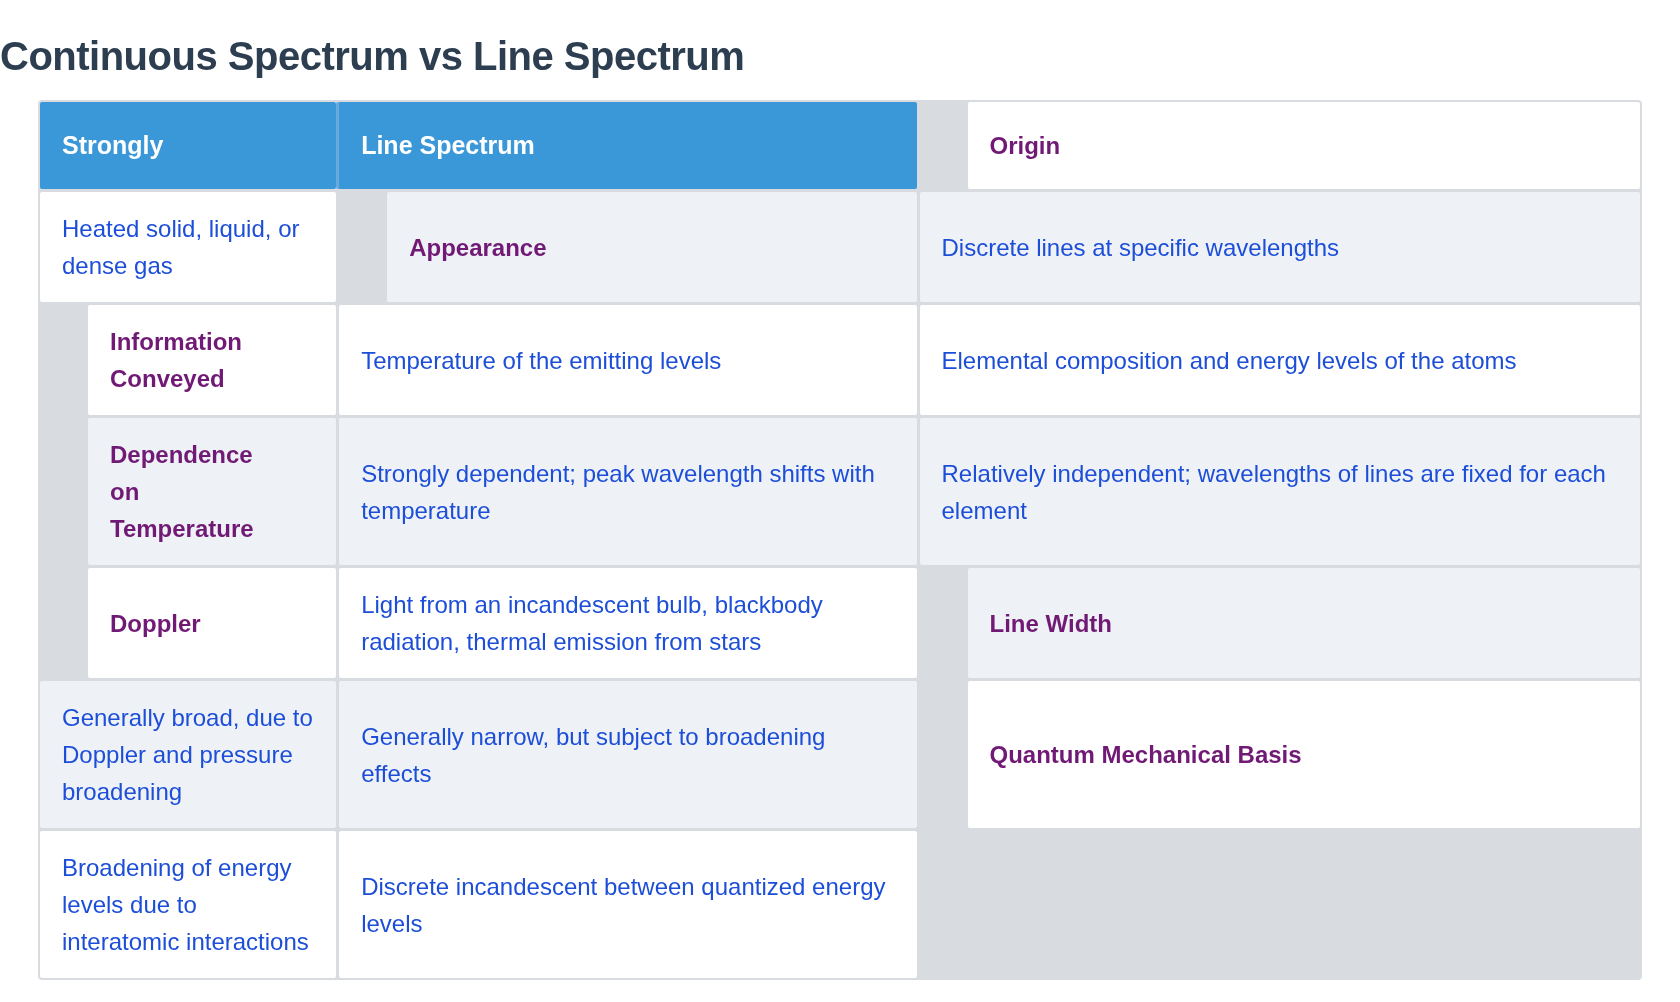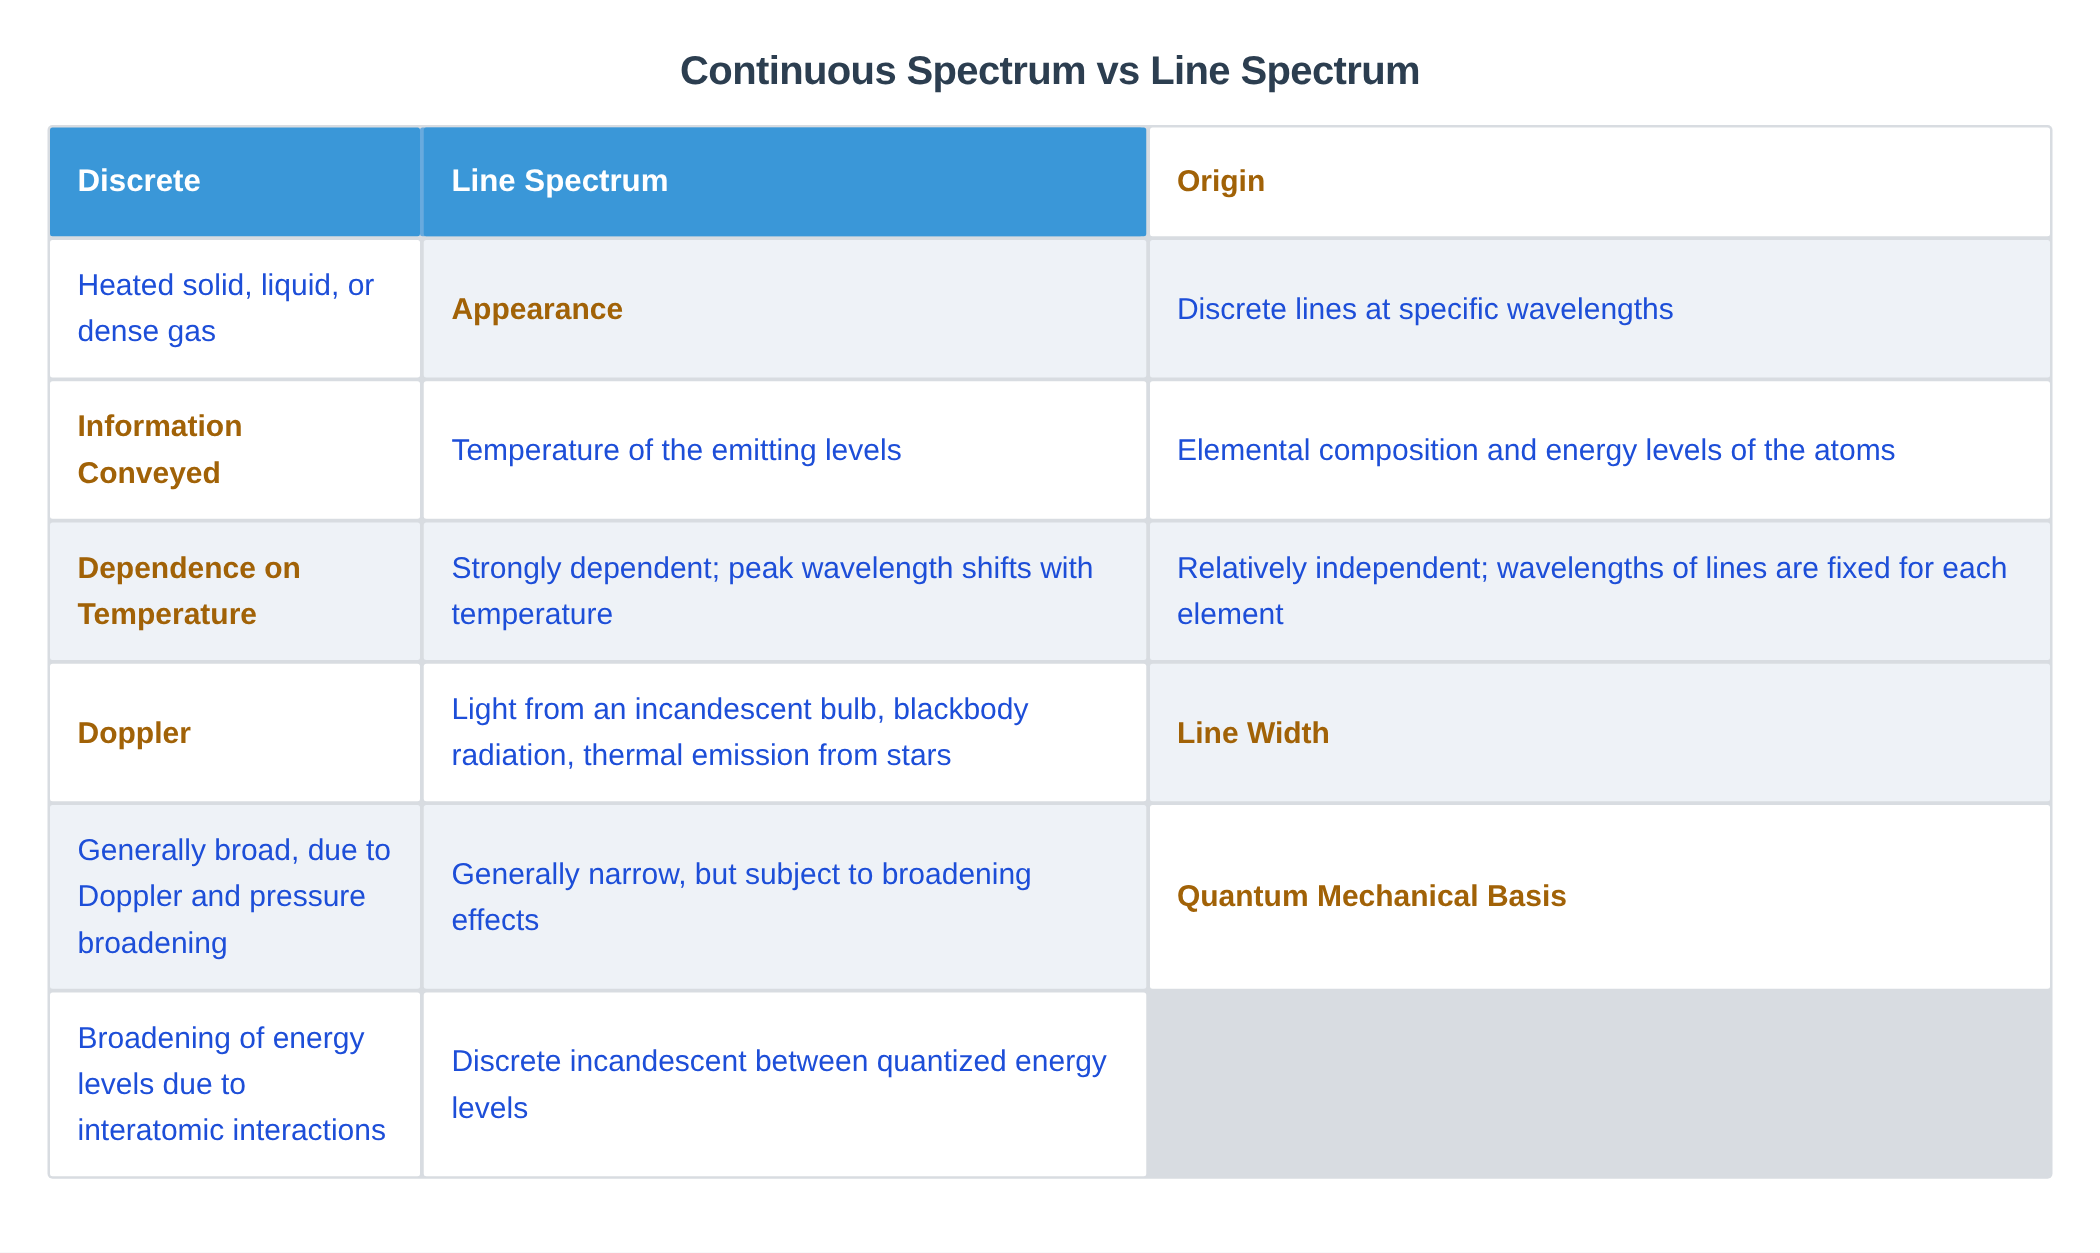--- a/index.html
+++ b/index.html
@@ -17,22 +17,22 @@
     height: 1002px;
     background: #ffffff;
     overflow: hidden;
   }
   .title {
     margin: 0;
     position: absolute;
     top: 32px;
     left: 0;
     width: 100%;
-    text-align: center;
-    font-size: 32px;
+    text-align: left;
+    font-size: 40px;
     line-height: 48px;
     font-weight: 700;
     color: #2c3e50;
     letter-spacing: -0.5px;
   }
   .table {
     position: absolute;
     left: 38px;
     top: 100px;
     width: 1604px;
@@ -51,42 +51,43 @@
     padding: 18px 22px;
     border-radius: 2px;
     font-size: 24px;
     line-height: 37px;
     color: #1d4ed8;
     box-sizing: border-box;
     min-height: 73px;
   }
   .cell.feature {
     font-weight: 700;
-    color: #a16207;
+    color: #701a75;
     padding-right: 56px;
+    margin-left: 48px;
   }
   .cell.alt { background: #eef2f7; }
   .cell.th {
     background: #3a97d8;
     color: #ffffff;
     font-weight: 700;
     font-size: 25px;
     min-height: 87px;
   }
   .cell.th + .cell.th { box-shadow: -3px 0 0 #68aade; }
 </style>
 </head>
 <body>
 
 <div class="page">
   <h1 class="title">Continuous Spectrum vs Line Spectrum</h1>
 
   <div class="table">
 
-    <div class="cell th">Discrete</div>
+    <div class="cell th">Strongly</div>
     <div class="cell th">Line Spectrum</div>
 
     <div class="cell feature">Origin</div>
     <div class="cell">Heated solid, liquid, or dense gas</div>
 
     <div class="cell feature alt">Appearance</div>
     <div class="cell alt">Discrete lines at specific wavelengths</div>
 
     <div class="cell feature">Information Conveyed</div>
     <div class="cell">Temperature of the emitting levels</div>

